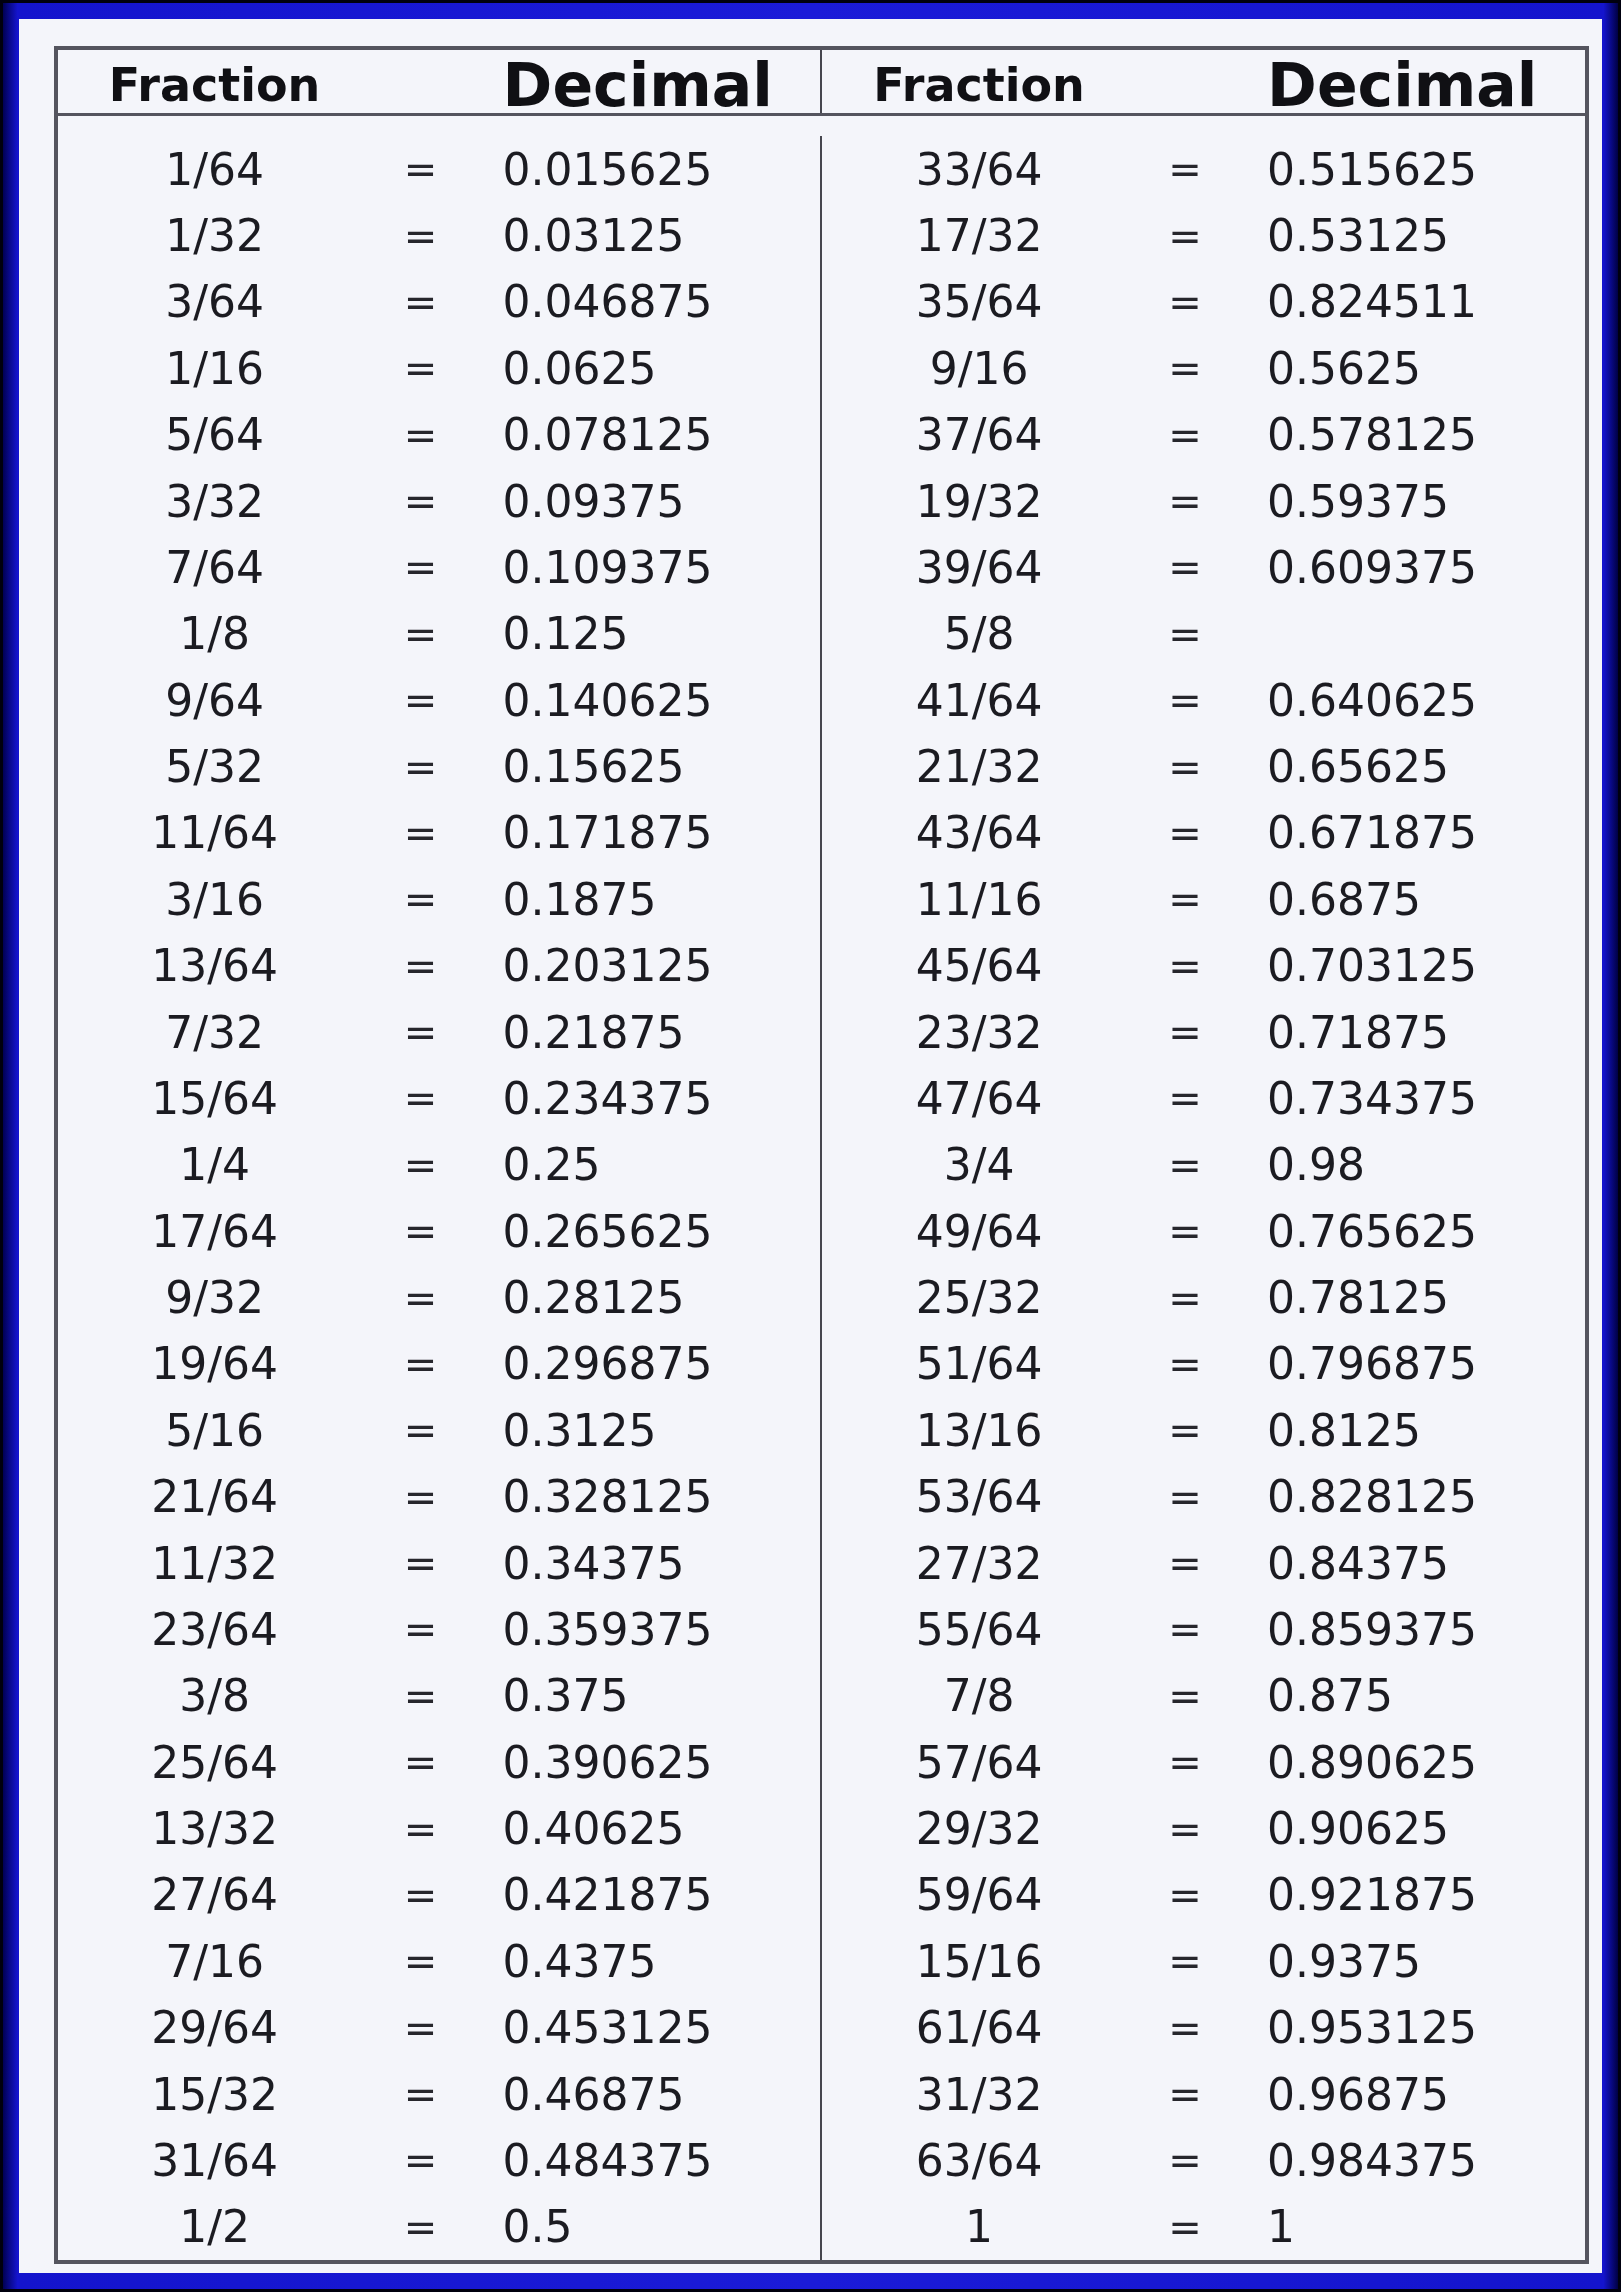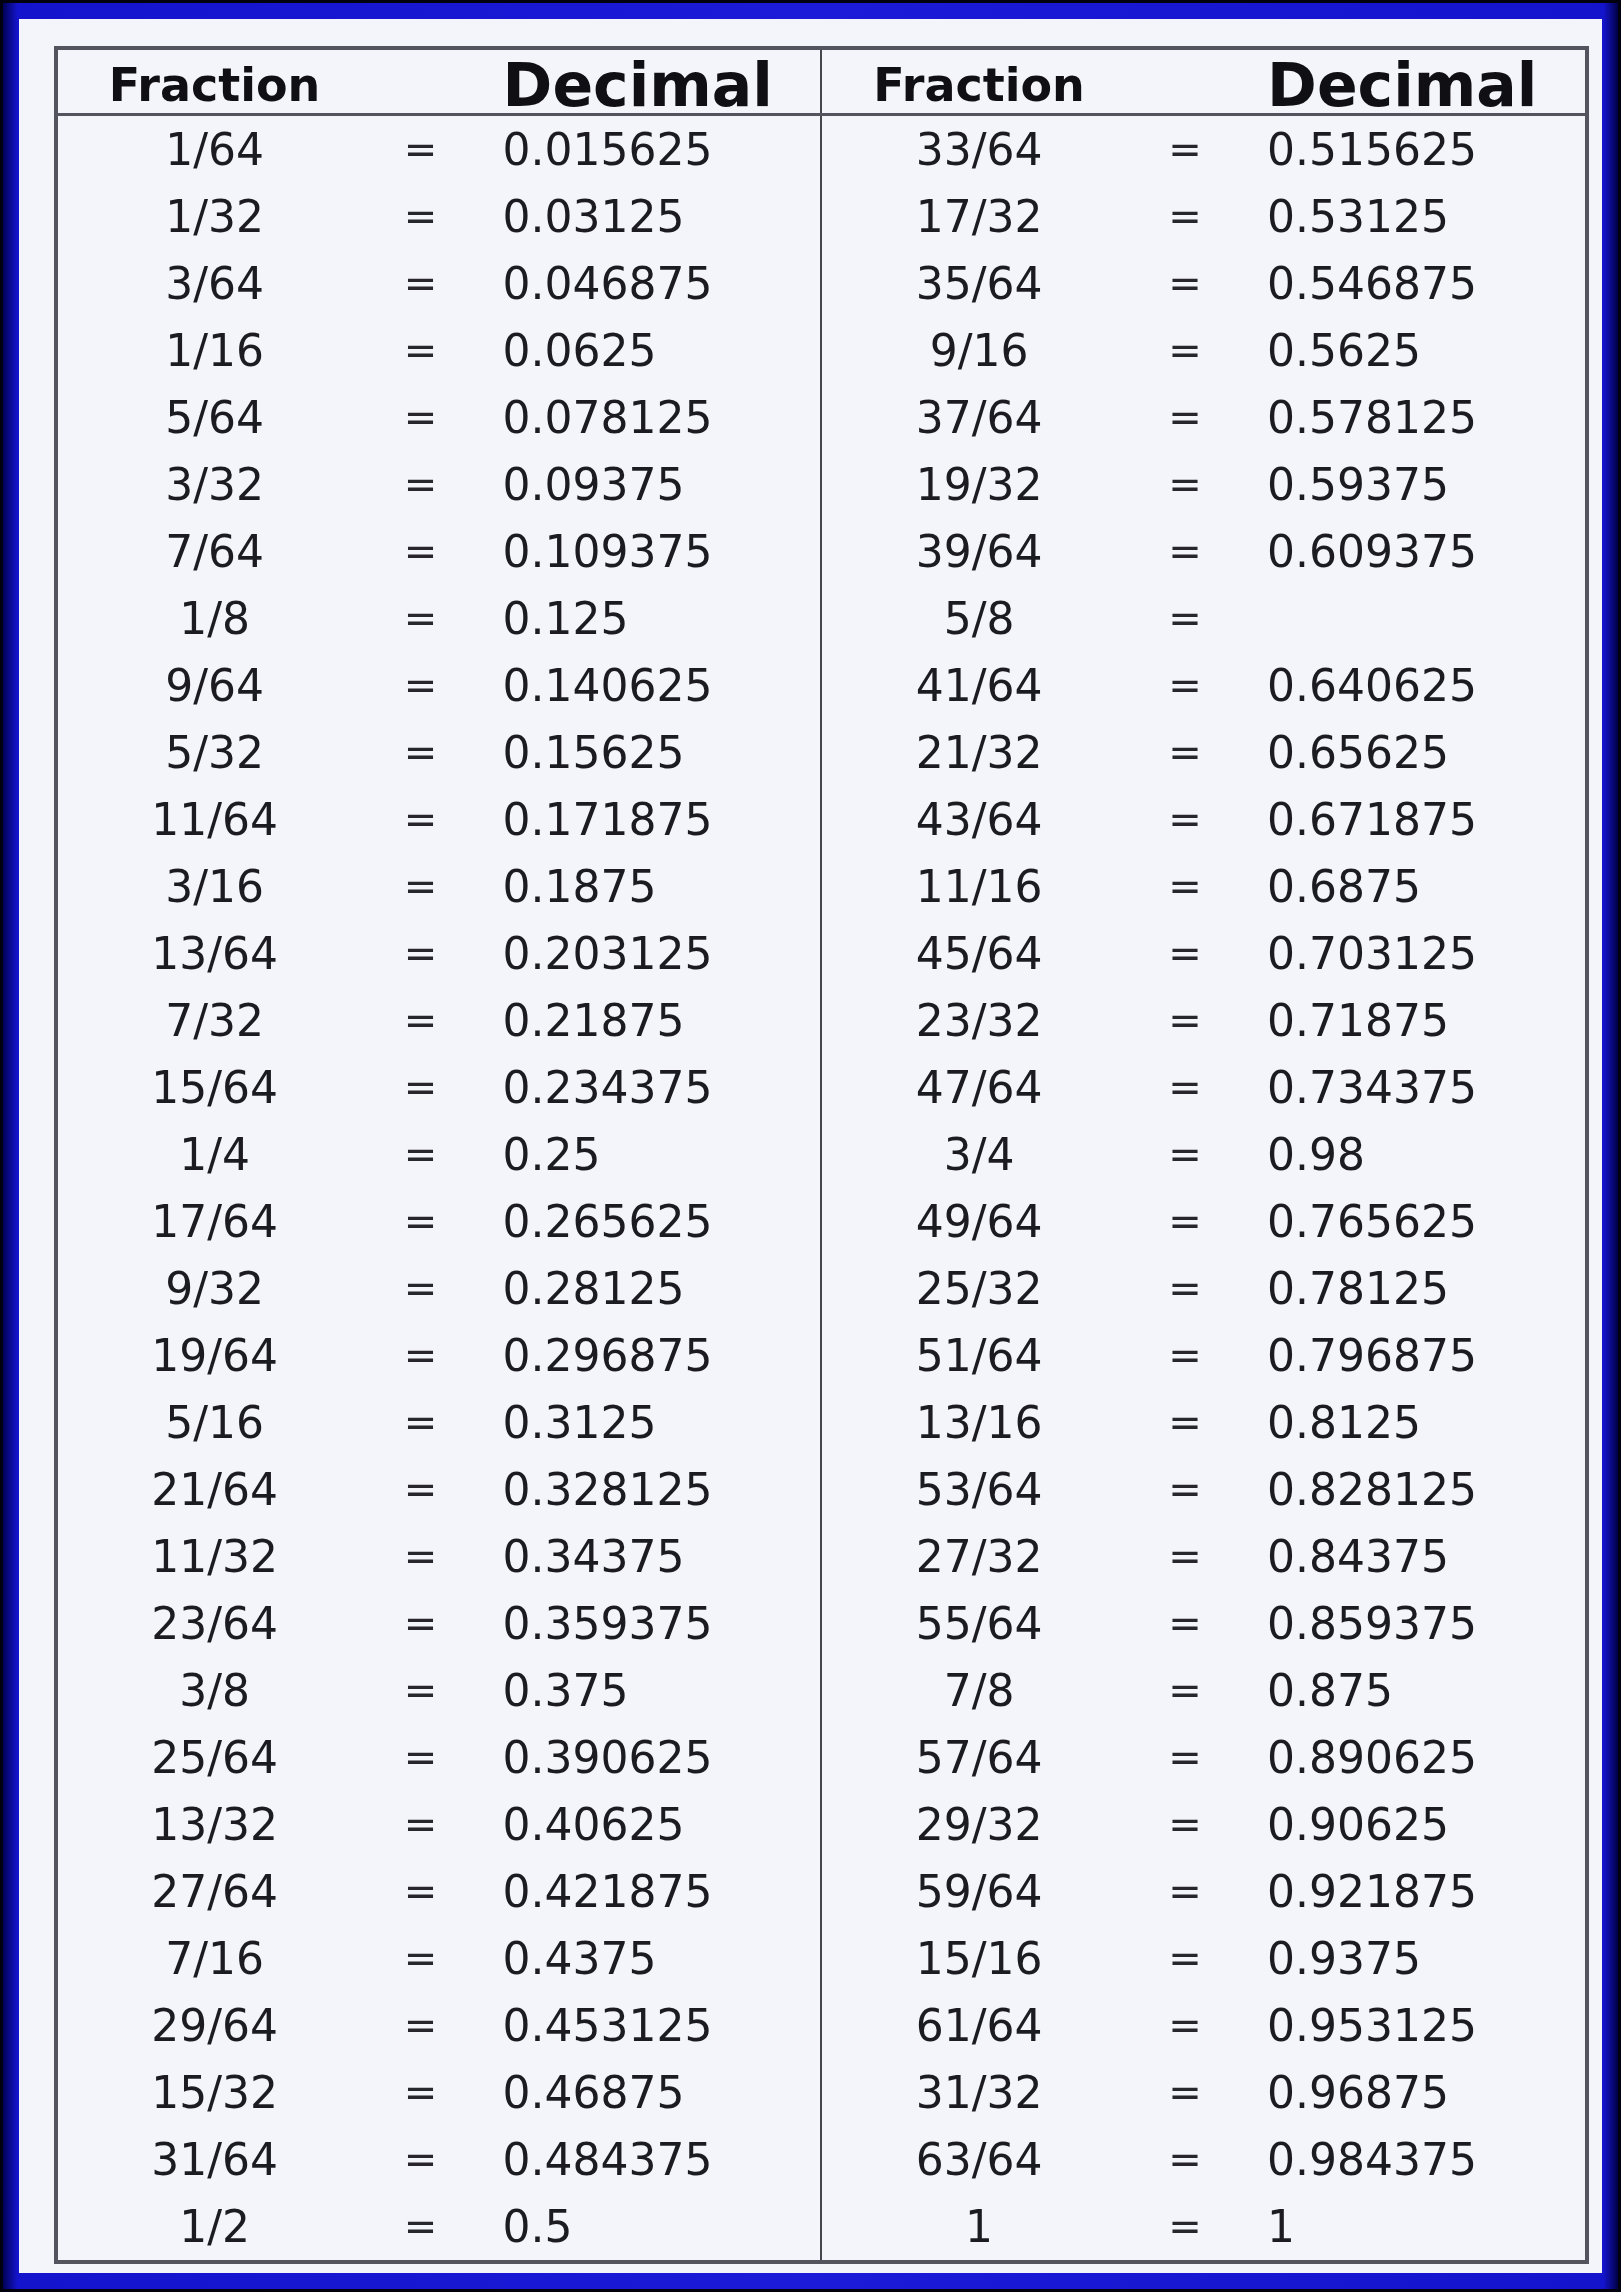--- a/index.html
+++ b/index.html
@@ -37,20 +37,21 @@
   }
   .thead {
     height: 63px;
     flex: 0 0 63px;
     border-bottom: 3.9px solid #54545e;
     display: flex;
   }
   .tbody {
     flex: 1 1 auto;
     display: flex;
+    margin-top: 20px;
   }
   .half {
     flex: 1 1 0;
     display: flex;
     flex-direction: column;
     min-width: 0;
   }
   .half.right {
     border-left: 2.9px solid #46464e;
   }
@@ -288,21 +289,21 @@
               <span class="dec">0.515625</span>
             </div>
             <div class="row">
               <span class="frac">17/32</span>
               <span class="eq">=</span>
               <span class="dec">0.53125</span>
             </div>
             <div class="row">
               <span class="frac">35/64</span>
               <span class="eq">=</span>
-              <span class="dec">0.546875</span>
+              <span class="dec">0.824511</span>
             </div>
             <div class="row">
               <span class="frac">9/16</span>
               <span class="eq">=</span>
               <span class="dec">0.5625</span>
             </div>
             <div class="row">
               <span class="frac">37/64</span>
               <span class="eq">=</span>
               <span class="dec">0.578125</span>

